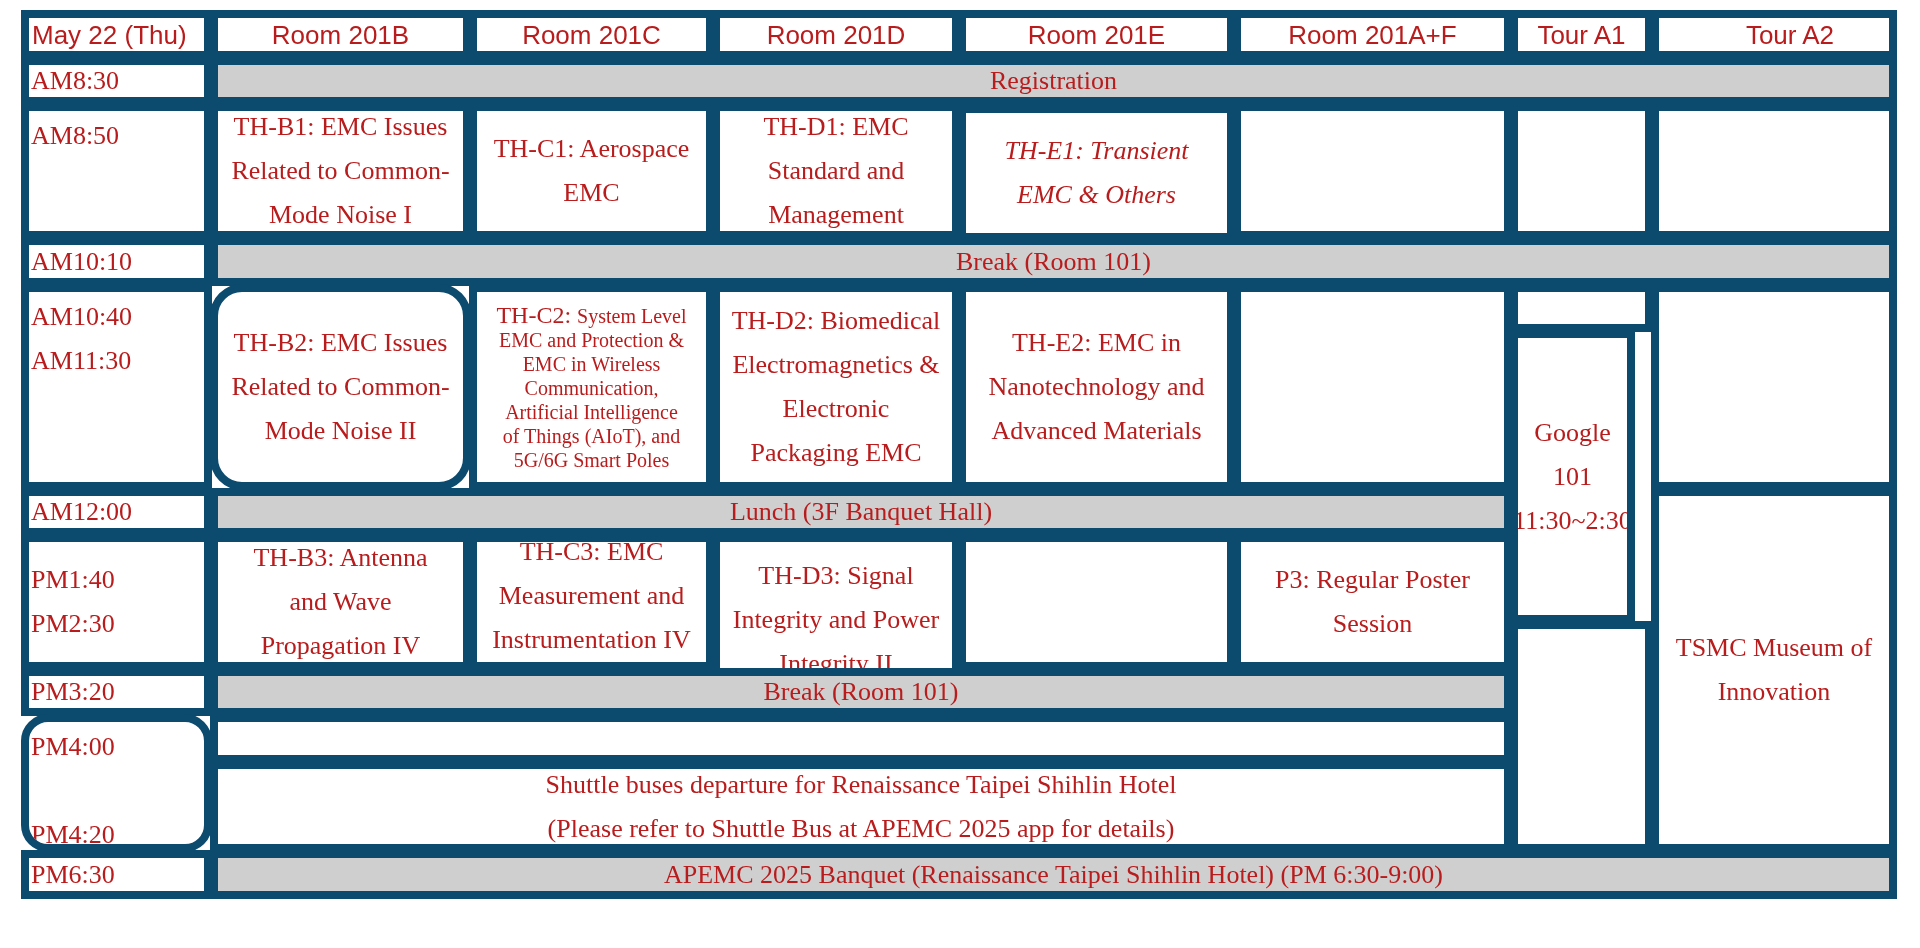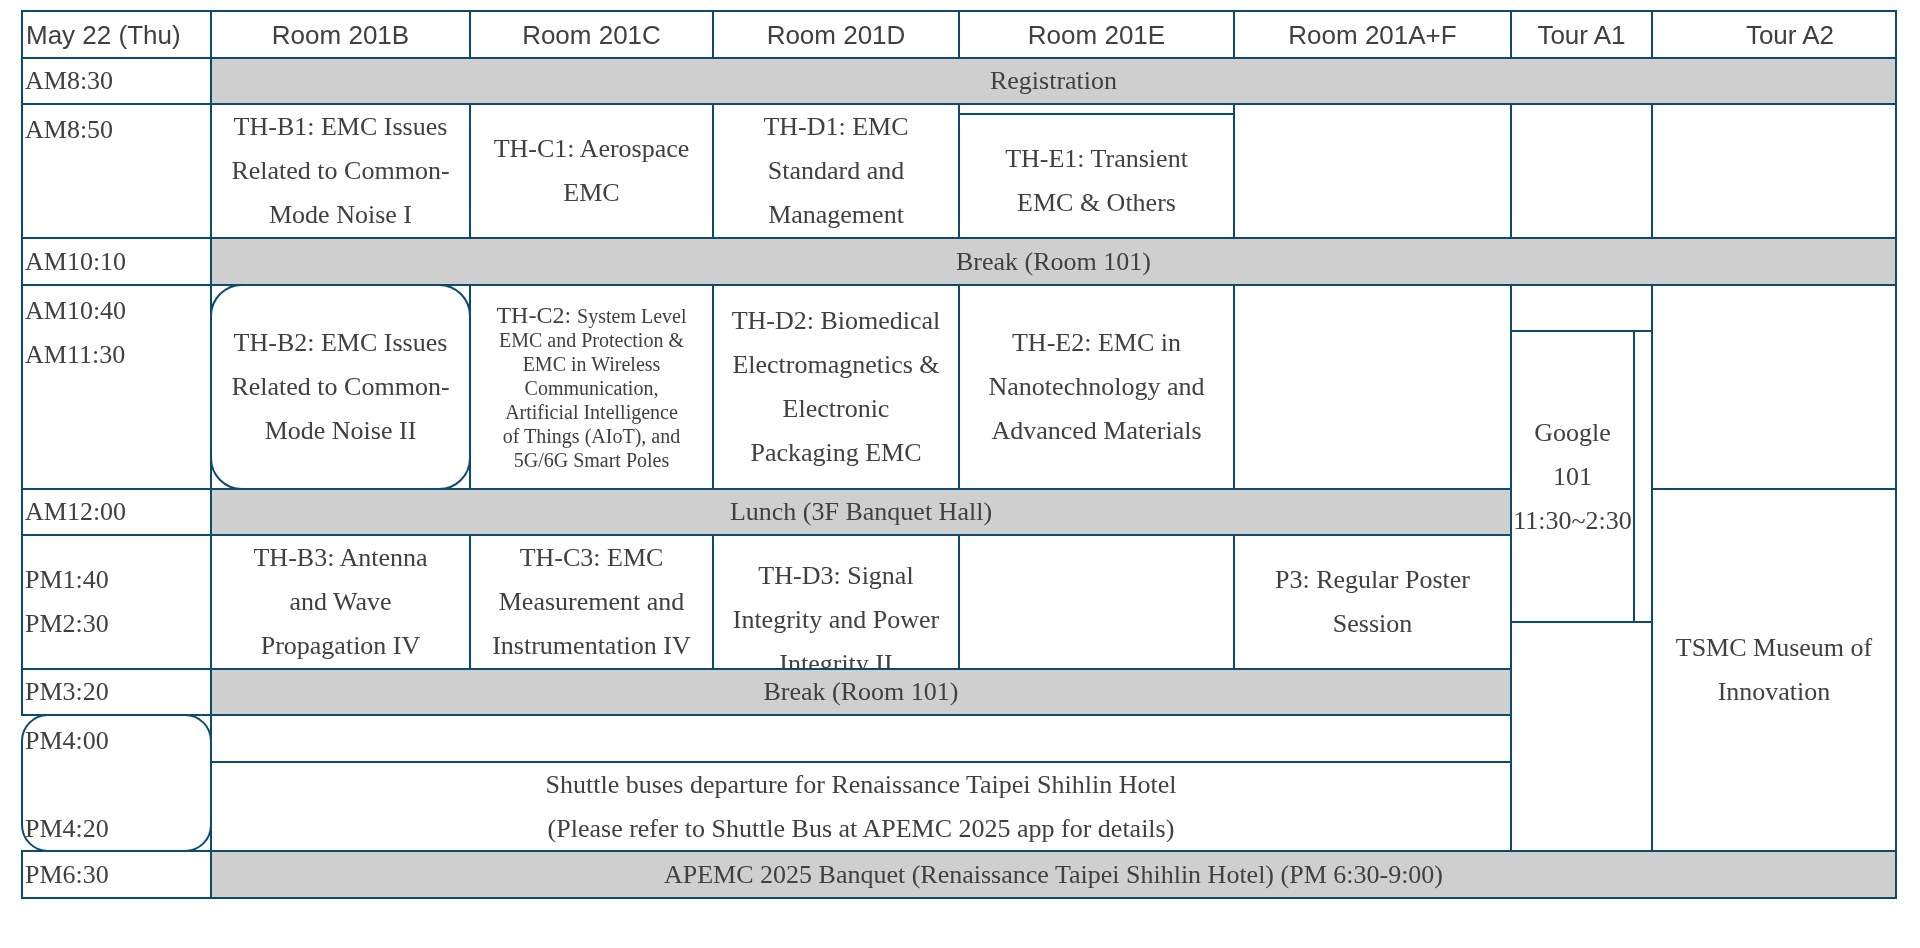--- a/index.html
+++ b/index.html
@@ -1,21 +1,21 @@
 <!DOCTYPE html>
 <html><head>
 <meta charset="utf-8">
 <style>
   html, body { margin:0; padding:0; background:#ffffff; }
   body { width:1920px; height:948px; position:relative; overflow:hidden; }
   #sched { position:absolute; left:0; top:0; width:1920px; height:948px; }
   .cell {
     position:absolute; box-sizing:border-box;
-    border:2px solid #0c4a6e; margin:0;
-    background:#ffffff; color:#404040;
+    border:8px solid #0c4a6e; margin:0;
+    background:#ffffff; color:#b91c1c;
     display:flex; align-items:center; justify-content:center; text-align:center;
     font-family:"Liberation Serif", serif; font-size:26px; line-height:44px;
     overflow:hidden;
   }
   .cell.gray { background:#d0cfd0; }
   .cell.hdr { font-family:"Liberation Sans", sans-serif; font-size:26px; line-height:30px; }
   .cell.hdr.left { justify-content:flex-start; padding-left:3px; }
   .cell.time { justify-content:flex-start; align-items:flex-start; text-align:left; padding-left:2px; padding-top:3px; }
   .cell.time.mid { align-items:center; padding-top:0; }
   .cell.small { font-size:20px; line-height:24px; }
@@ -69,21 +69,21 @@
     </div>
   <div class="cell" style="left:469px;top:103px;width:245px;height:136px;">
       <span class="txt">TH-C1: Aerospace
 EMC</span>
     </div>
   <div class="cell" style="left:712px;top:103px;width:248px;height:136px;">
       <span class="txt">TH-D1: EMC
 Standard and
 Management</span>
     </div>
-  <div class="cell" style="left:958px;top:113px;width:277px;height:136px;">
+  <div class="cell" style="left:958px;top:105px;width:277px;height:136px;font-style:italic;">
       <span class="txt">TH-E1: Transient
 EMC &amp; Others</span>
     </div>
   <div class="cell" style="left:1233px;top:103px;width:279px;height:136px;"></div>
   <div class="cell" style="left:1510px;top:103px;width:143px;height:136px;"></div>
   <div class="cell" style="left:1651px;top:103px;width:246px;height:136px;"></div>
 
   <div class="cell time mid" style="left:21px;top:237px;width:191px;height:49px;">
       <span class="txt">AM10:10</span>
     </div>

